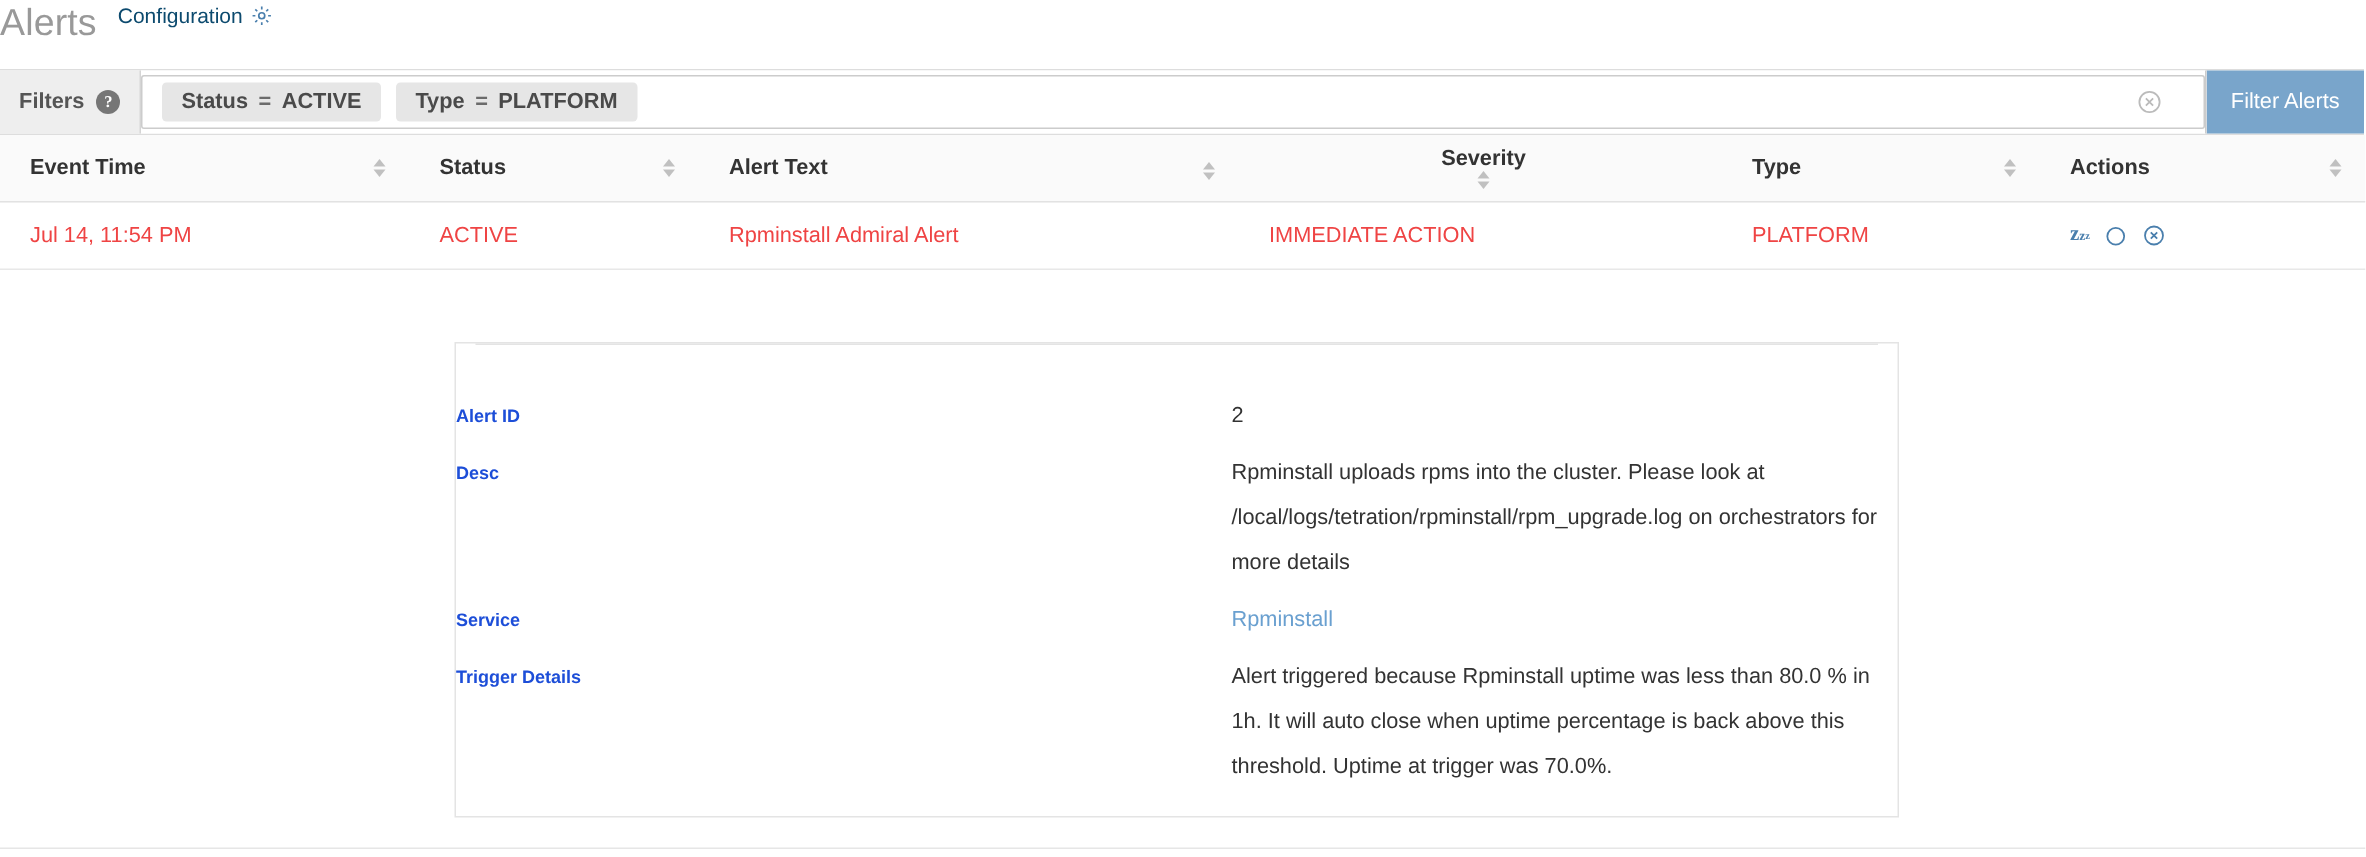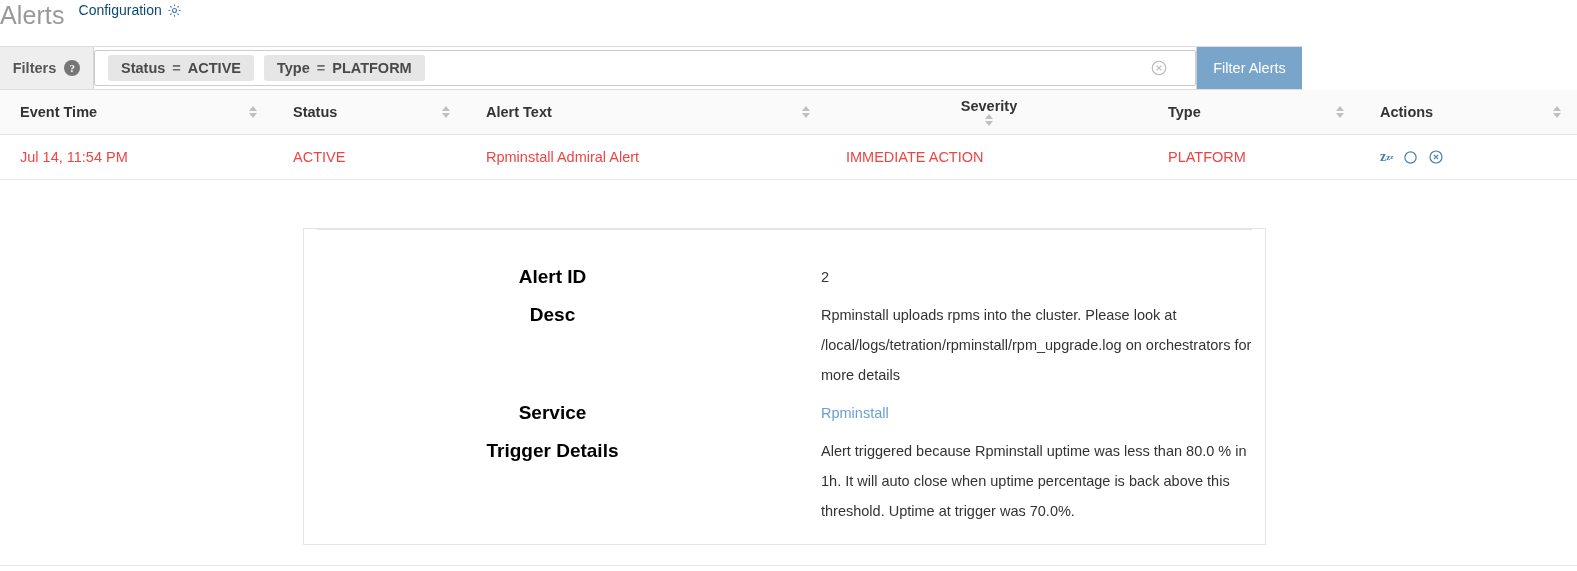--- a/index.html
+++ b/index.html
@@ -23,21 +23,21 @@
   }
   .config-link{
     margin-left:14px;font-size:14px;color:#0c4a6e;
     display:inline-flex;align-items:center;gap:5px;cursor:pointer;
     position:relative;top:2px;
   }
   .config-link .gear{display:inline-flex;align-items:center;}
 
   
   .filterbar{
-    position:absolute;left:0;top:46px;width:1302px;height:44px;
+    position:absolute;left:0;top:46px;width:1576px;height:44px;
     display:flex;align-items:stretch;
     border-top:1px solid #dddddd;border-bottom:1px solid #dddddd;
     background:#ffffff;box-sizing:border-box;
   }
   .filters-label{
     width:94px;background:#eeeeee;border-right:1px solid #d5d5d5;
     display:flex;align-items:center;justify-content:center;gap:8px;
     font-size:14.5px;font-weight:bold;color:#555555;box-sizing:border-box;
   }
   .help-badge{
@@ -81,21 +81,21 @@
     background:#fafafa;border-bottom:1px solid #e2e2e2;
     box-sizing:border-box;
   }
   .th{
     display:flex;align-items:center;justify-content:space-between;
     font-size:14.5px;font-weight:bold;color:#333333;
     padding:0 16px 0 20px;box-sizing:border-box;cursor:pointer;
   }
   .c1{width:273px;}
   .c2{width:193px;}
-  .c3{width:360px;}
+  .c3{width:360px;align-items:flex-end;}
   .c4{width:322px;flex-direction:column;}
   .c5{width:212px;}
   .c6{width:217px;}
   .sort-ico{display:inline-flex;flex-direction:column;gap:2px;opacity:.95;}
   .tri-up{width:0;height:0;border-left:4px solid transparent;border-right:4px solid transparent;border-bottom:5px solid #bdbdbd;}
   .tri-dn{width:0;height:0;border-left:4px solid transparent;border-right:4px solid transparent;border-top:5px solid #bdbdbd;}
 
   .trow{
     display:flex;height:45px;align-items:center;
     border-bottom:1px solid #e8e8e8;box-sizing:border-box;
@@ -124,22 +124,22 @@
   .details-title{
     text-align:center;font-size:19px;color:#777777;
     padding-top:16px;padding-bottom:14px;font-weight:400;
   }
   .details-sep{
     height:1px;background:#e4e4e4;margin:0 13px;
   }
   .details-body{padding:32px 0 0 0;}
   .drow{display:flex;margin-bottom:8px;}
   .dlabel{
-    width:497px;text-align:center;padding-right:0;
-    font-size:19px;font-weight:bold;color:#000000;
+    width:497px;text-align:left;padding-right:0;
+    font-size:12px;font-weight:bold;color:#1d4ed8;
     box-sizing:border-box;flex:0 0 497px;line-height:30px;
   }
   .dvalue{
     padding-left:20px;font-size:14.5px;color:#333333;
     line-height:30px;max-width:715px;
   }
   .dvalue.link{color:#6aa0d0;cursor:pointer;}
 
   .bottom-rule{
     position:absolute;left:0;top:565px;width:1577px;height:1px;background:#e6e6e6;

